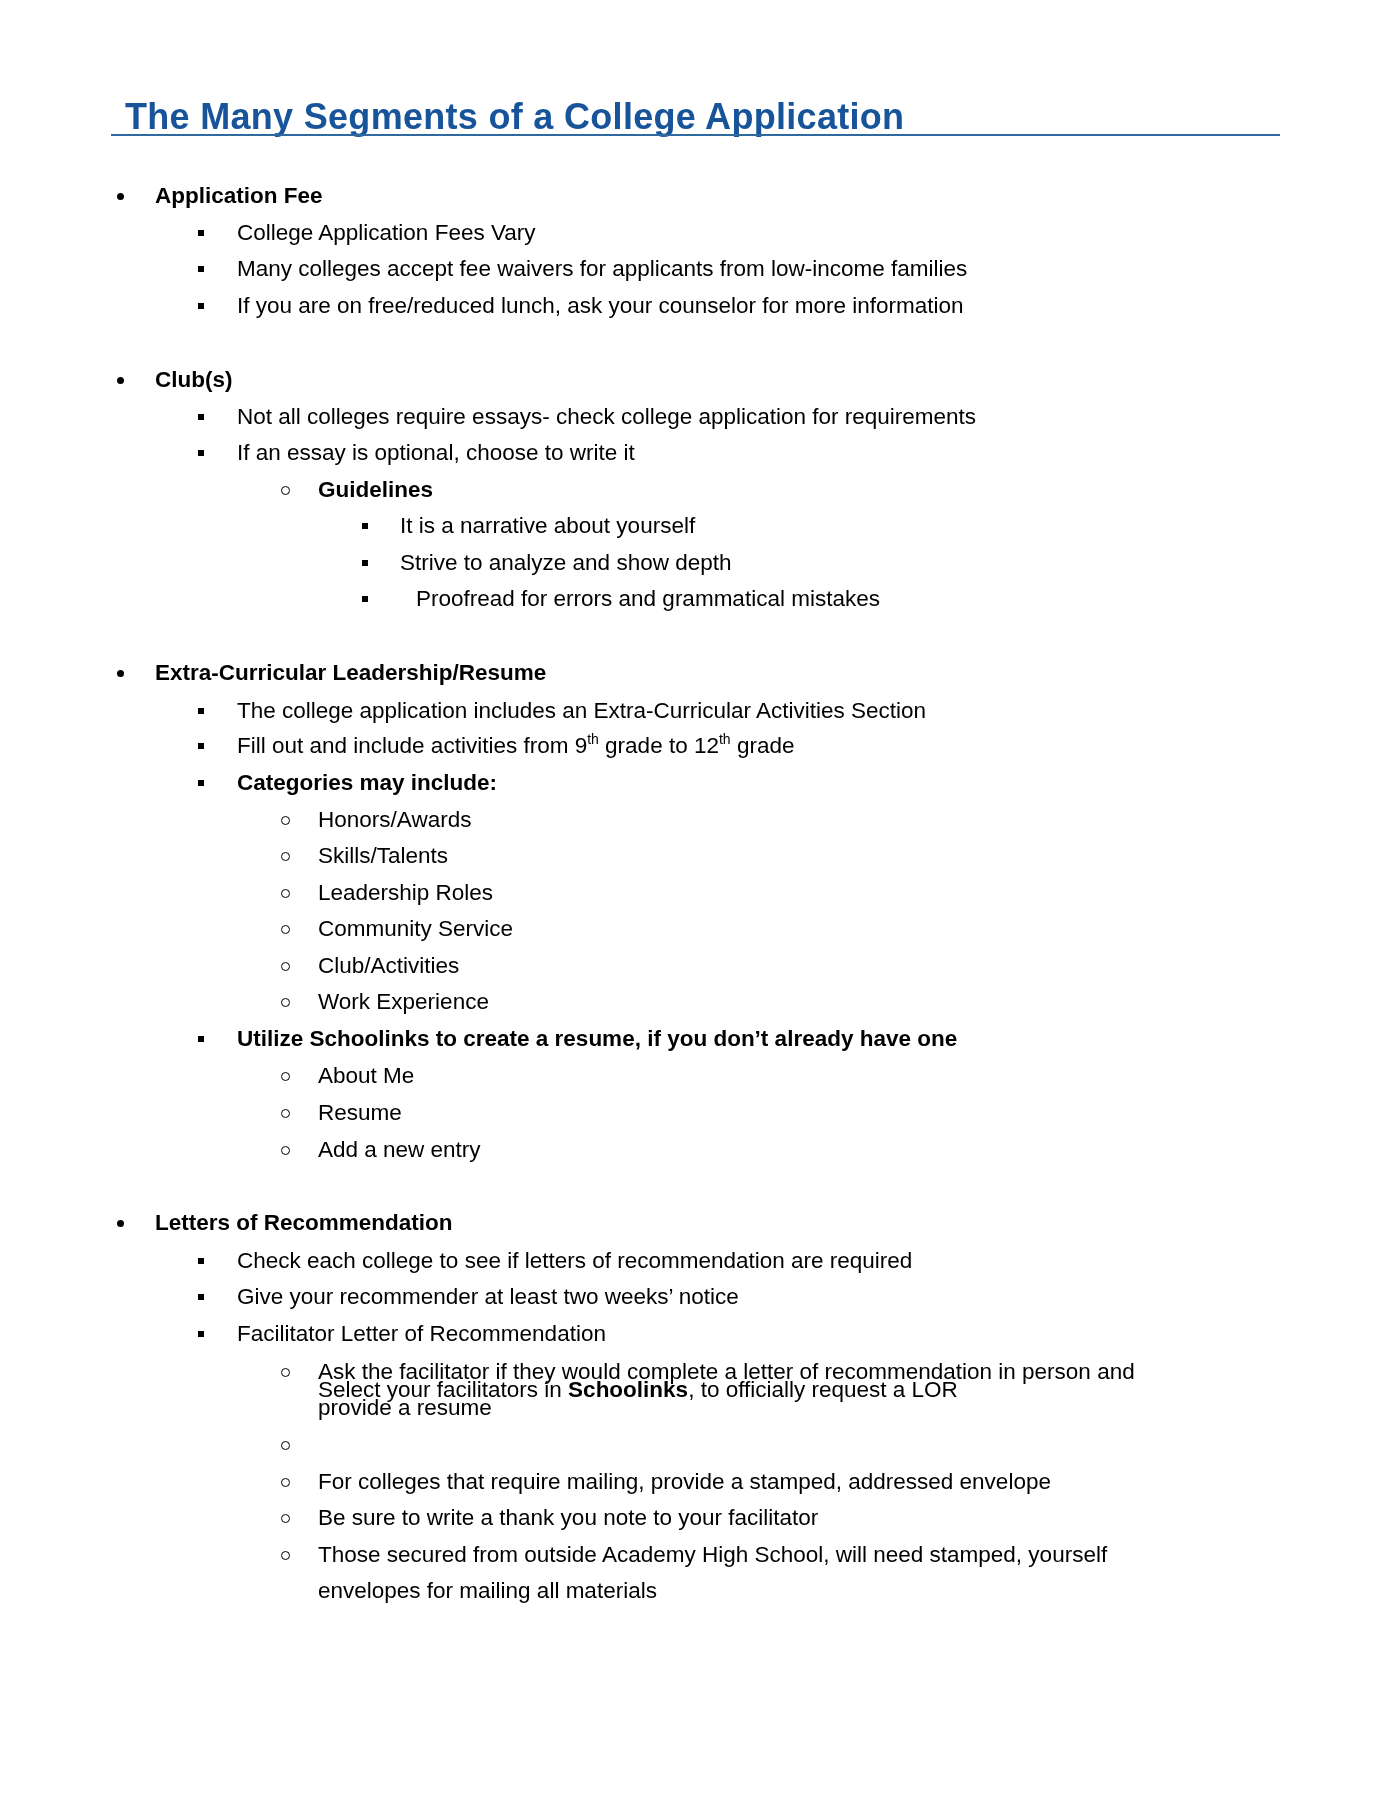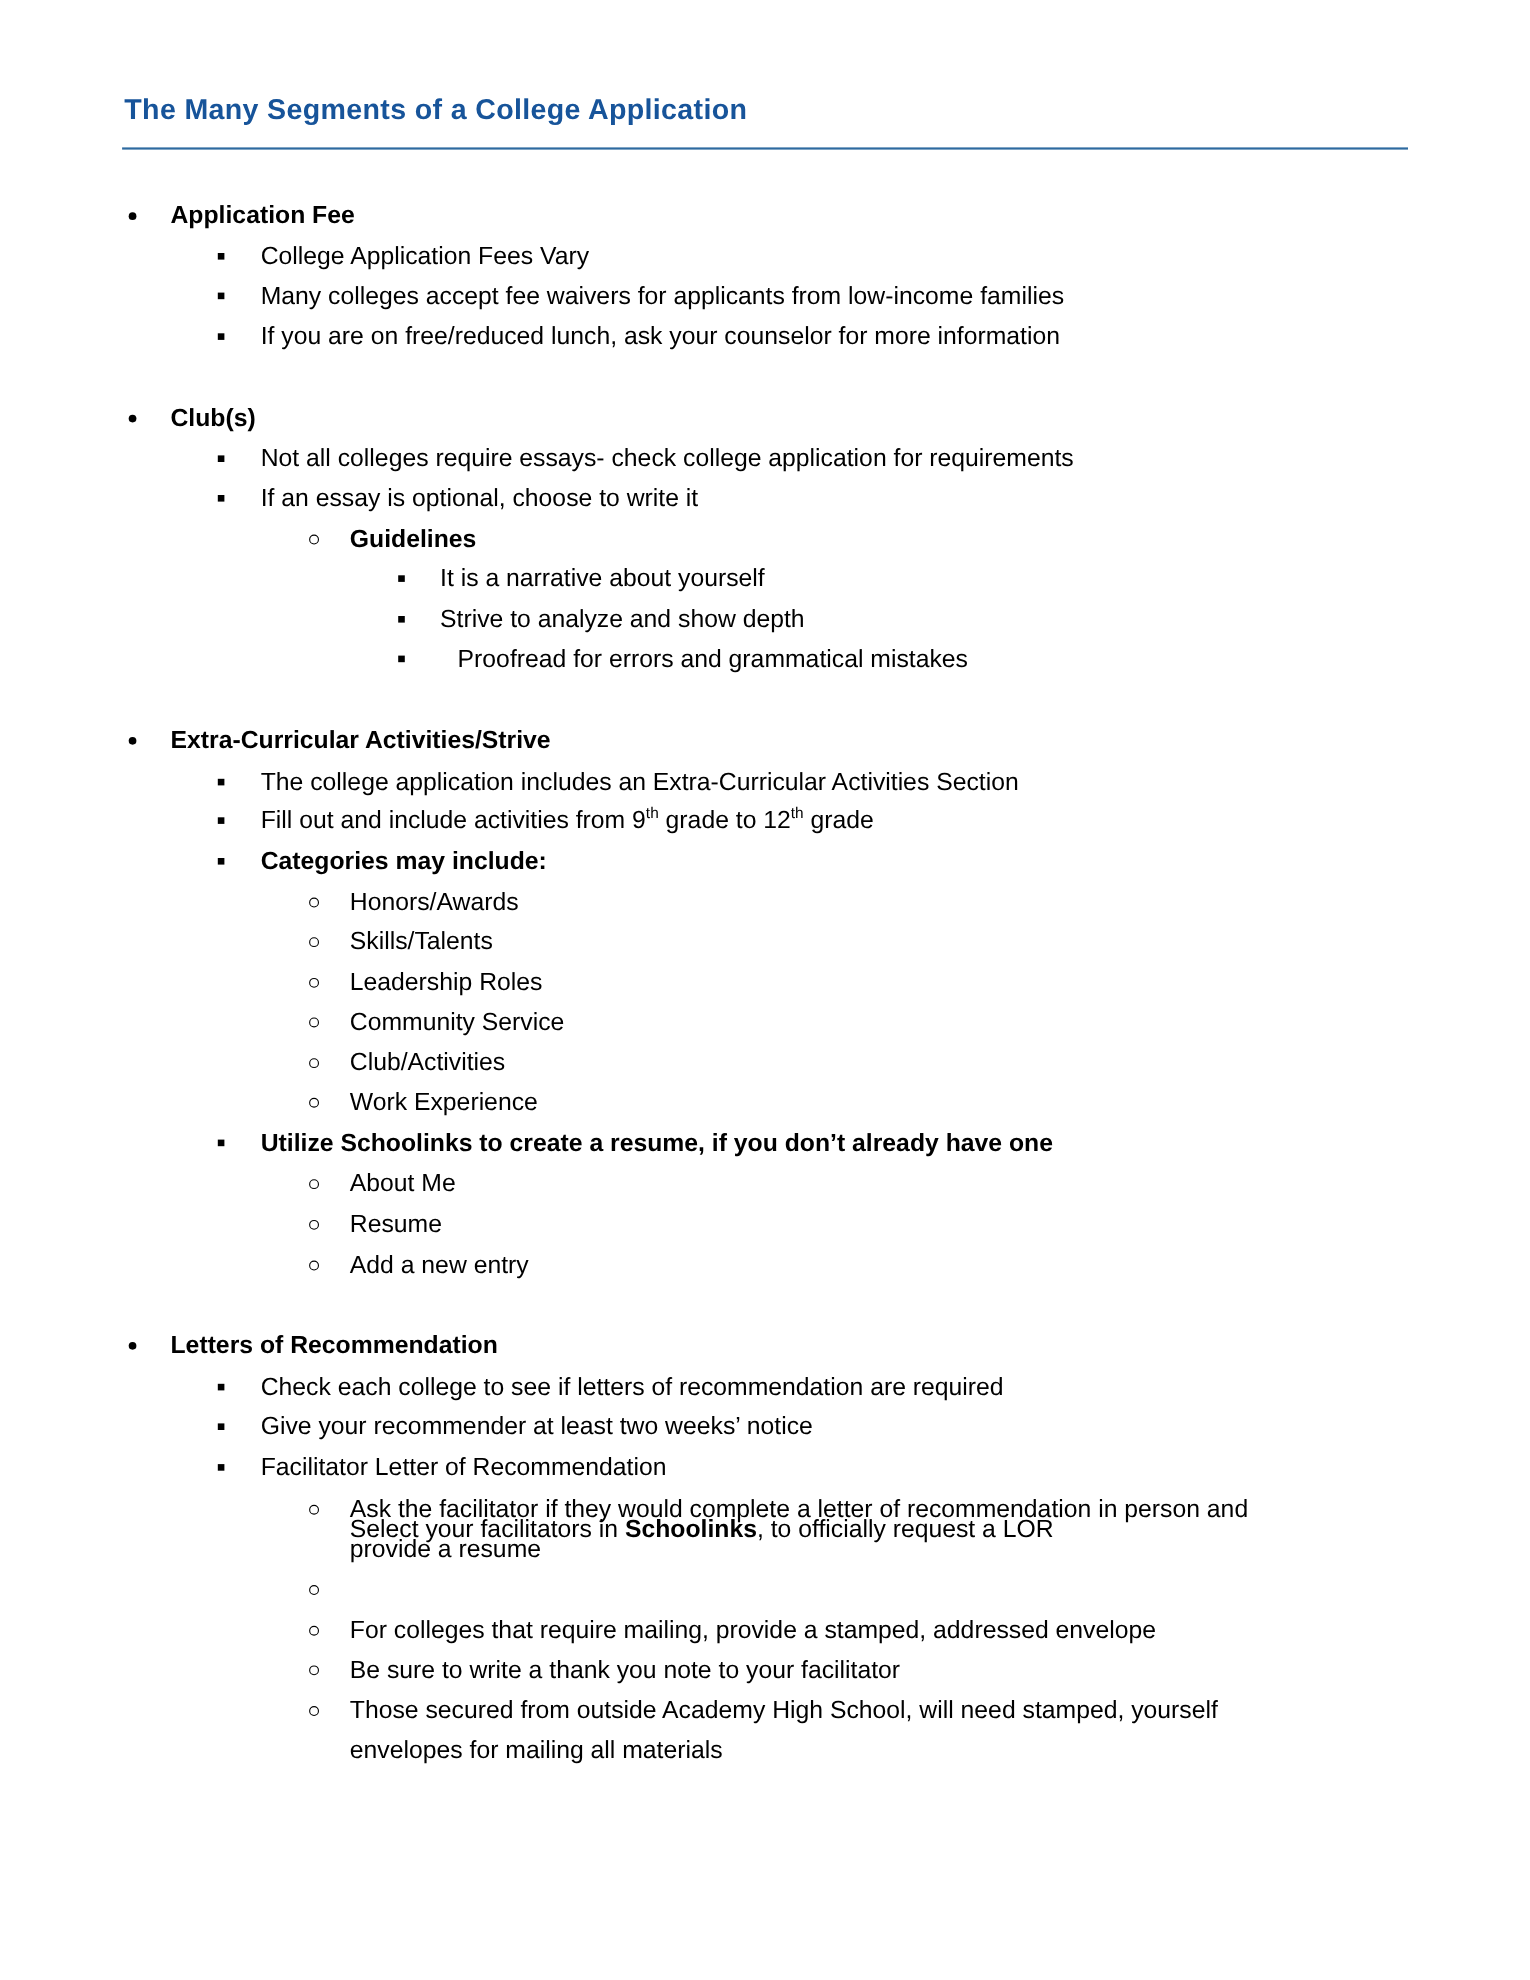--- a/index.html
+++ b/index.html
@@ -1,20 +1,20 @@
 <!DOCTYPE html>
 <html><head>
 <meta charset="utf-8">
 <style>
   html, body { margin: 0; padding: 0; background: #ffffff; }
   body { width: 1391px; height: 1800px; position: relative; overflow: hidden;
          font-family: "Liberation Sans", sans-serif; color: #000; }
-  .title { position: absolute; left: 113px; top: 84px; margin: 0;
+  .title { position: absolute; left: 113px; top: 84px; margin: 12px;
            font-family: "Liberation Sans", sans-serif; font-weight: bold;
-           font-size: 26px; color: #17549a; letter-spacing: 0.3px; white-space: nowrap; }
+           font-size: 36px; color: #17549a; letter-spacing: 0.3px; white-space: nowrap; }
   .rule { position: absolute; left: 111px; top: 134px; width: 1169px; height: 2px;
           background: #2e6aa0; }
   .doc { position: absolute; left: 0; top: 0; width: 1391px; }
   .line { position: absolute; font-size: 22.5px; line-height: 28px; white-space: nowrap; }
   .b { font-weight: bold; }
   .dot { width: 7px; height: 7px; border-radius: 50%; background: #000; position: absolute; }
   .sq { width: 6px; height: 6px; background: #000; position: absolute; }
   .circ { width: 9px; height: 9px; border: 1.3px solid #000; border-radius: 50%; position: absolute; box-sizing: border-box; }
   sup { font-size: 14px; line-height: 0; vertical-align: 9px; }
 </style>
@@ -48,21 +48,21 @@
   <div class="line b" style="left:318px;top:476px">Guidelines</div>
 
   <span class="sq" style="left:362px;top:523px"></span>
   <div class="line" style="left:400px;top:512px">It is a narrative about yourself</div>
   <span class="sq" style="left:362px;top:560px"></span>
   <div class="line" style="left:400px;top:549px">Strive to analyze and show depth</div>
   <span class="sq" style="left:362px;top:596px"></span>
   <div class="line" style="left:416px;top:585px">Proofread for errors and grammatical mistakes</div>
 
   <span class="dot" style="left:117px;top:670px"></span>
-  <div class="line b" style="left:155px;top:659px">Extra-Curricular Activities/Strive</div>
+  <div class="line b" style="left:155px;top:659px">Extra-Curricular Leadership/Resume</div>
 
   <span class="sq" style="left:198px;top:708px"></span>
   <div class="line" style="left:237px;top:697px">The college application includes an Extra-Curricular Activities Section</div>
 
   <span class="sq" style="left:198px;top:743px"></span>
   <div class="line" style="left:237px;top:732px"><span>Fill out and include activities from 9</span><sup>th</sup><span> grade to 12</span><sup>th</sup><span> grade</span></div>
 
   <span class="sq" style="left:198px;top:780px"></span>
   <div class="line b" style="left:237px;top:769px">Categories may include:</div>
 

